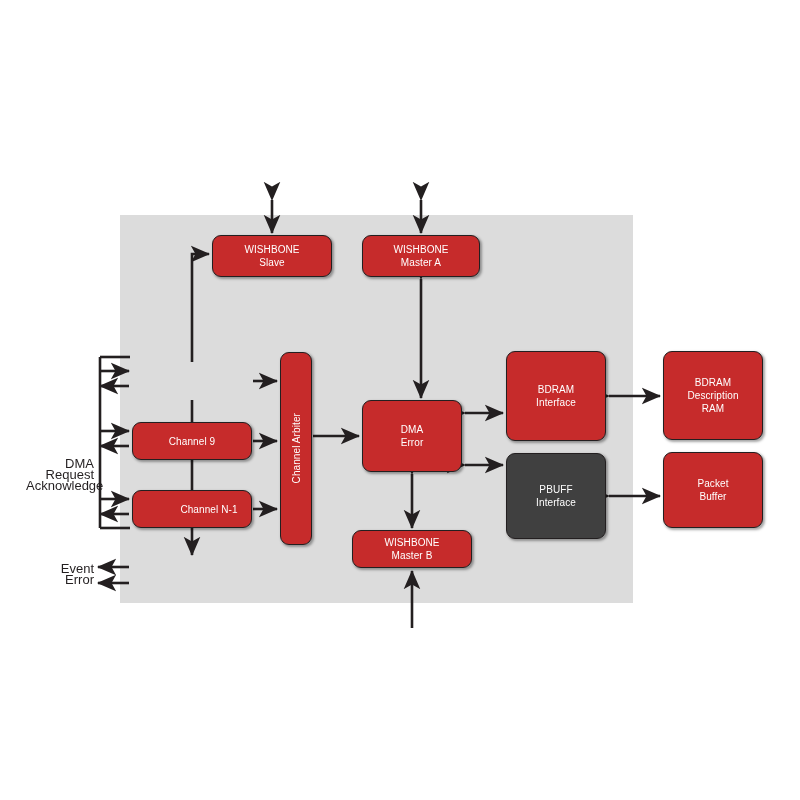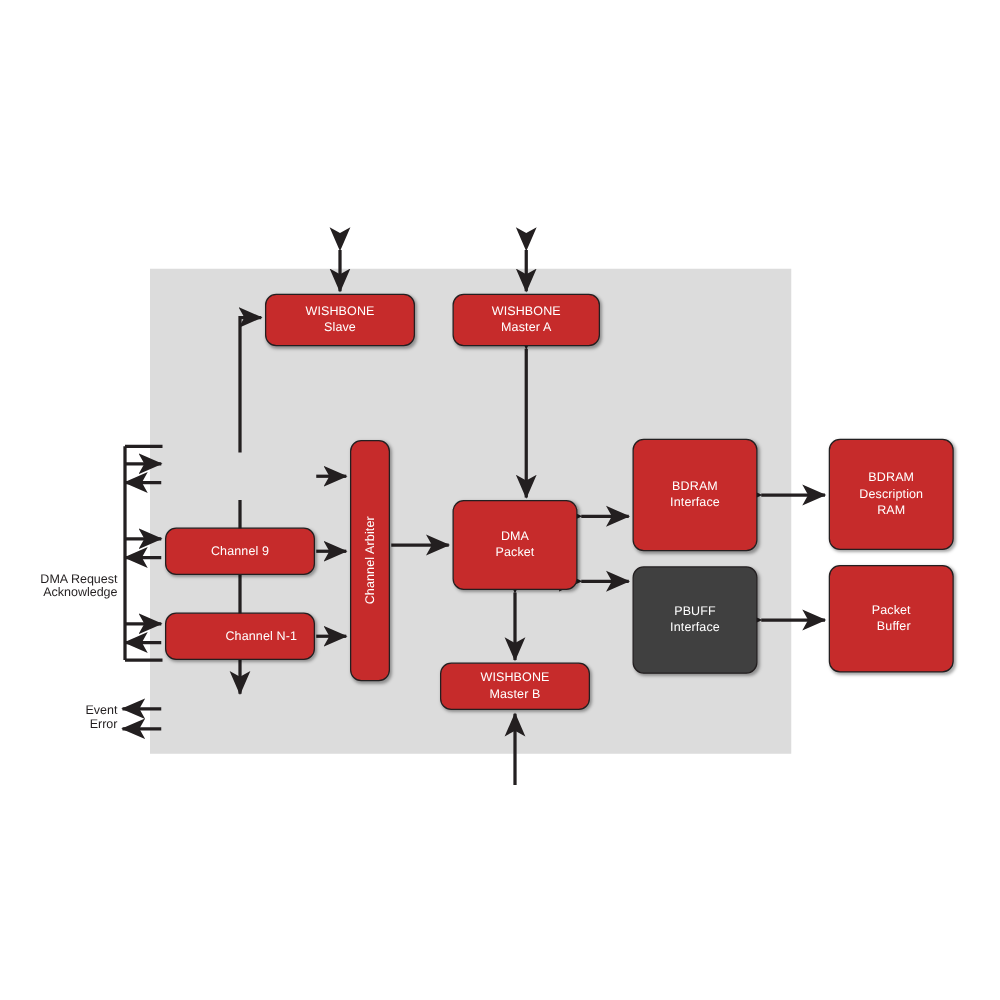--- a/index.html
+++ b/index.html
@@ -53,21 +53,21 @@
     padding: 0 3px;
   }
   .block.vertical .lbl {
     writing-mode: vertical-rl;
     transform: rotate(180deg);
     white-space: nowrap;
   }
   .caption {
     position: absolute;
     color: #231f20;
-    font-size: 10px;
+    font-size: 13px;
     line-height: 11px;
     text-align: right;
     white-space: pre-line;
   }
 </style>
 </head>
 <body>
 
 <div id="canvas">
 
@@ -143,40 +143,40 @@
     <span class="lbl">Channel 9</span>
   </div>
   <div class="block" style="left: 132px; top: 490px; width: 120px; height: 38px; background: rgb(198, 43, 43); border-color: rgb(35, 31, 32); color: rgb(255, 255, 255); padding-left: 34px;">
     <span class="lbl">Channel N-1</span>
   </div>
   <div class="block vertical" style="left: 280px; top: 352px; width: 32px; height: 193px; background: rgb(198, 43, 43); border-color: rgb(35, 31, 32); color: rgb(255, 255, 255);">
     <span class="lbl">Channel Arbiter</span>
   </div>
   <div class="block" style="left: 362px; top: 400px; width: 100px; height: 72px; background: rgb(198, 43, 43); border-color: rgb(35, 31, 32); color: rgb(255, 255, 255);">
     <span class="lbl">DMA
-Packet</span>
+Error</span>
   </div>
   <div class="block" style="left: 352px; top: 530px; width: 120px; height: 38px; background: rgb(198, 43, 43); border-color: rgb(35, 31, 32); color: rgb(255, 255, 255);">
     <span class="lbl">WISHBONE
 Master B</span>
   </div>
   <div class="block" style="left: 506px; top: 351px; width: 100px; height: 90px; background: rgb(198, 43, 43); border-color: rgb(35, 31, 32); color: rgb(255, 255, 255);">
     <span class="lbl">BDRAM
 Interface</span>
   </div>
   <div class="block" style="left: 506px; top: 453px; width: 100px; height: 86px; background: #404040; border-color: rgb(35, 31, 32); color: rgb(255, 255, 255);">
     <span class="lbl">PBUFF
 Interface</span>
   </div>
   <div class="block" style="left: 663px; top: 351px; width: 100px; height: 89px; background: rgb(198, 43, 43); border-color: rgb(35, 31, 32); color: rgb(255, 255, 255);">
     <span class="lbl">BDRAM
 Description
 RAM</span>
   </div>
-  <div class="block" style="left: 663px; top: 452px; width: 100px; height: 86px; background: rgb(198, 43, 43); border-color: rgb(35, 31, 32); color: rgb(255, 255, 255); text-align: right;">
+  <div class="block" style="left: 663px; top: 452px; width: 100px; height: 76px; background: rgb(198, 43, 43); border-color: rgb(35, 31, 32); color: rgb(255, 255, 255);">
     <span class="lbl">Packet
 Buffer</span>
   </div>
 
   <div class="caption" style="left: 26px; top: 458px; width: 68px;">DMA Request
 Acknowledge</div>
   <div class="caption" style="left: 50px; top: 563px; width: 44px;">Event
 Error</div>
 
 </div>

